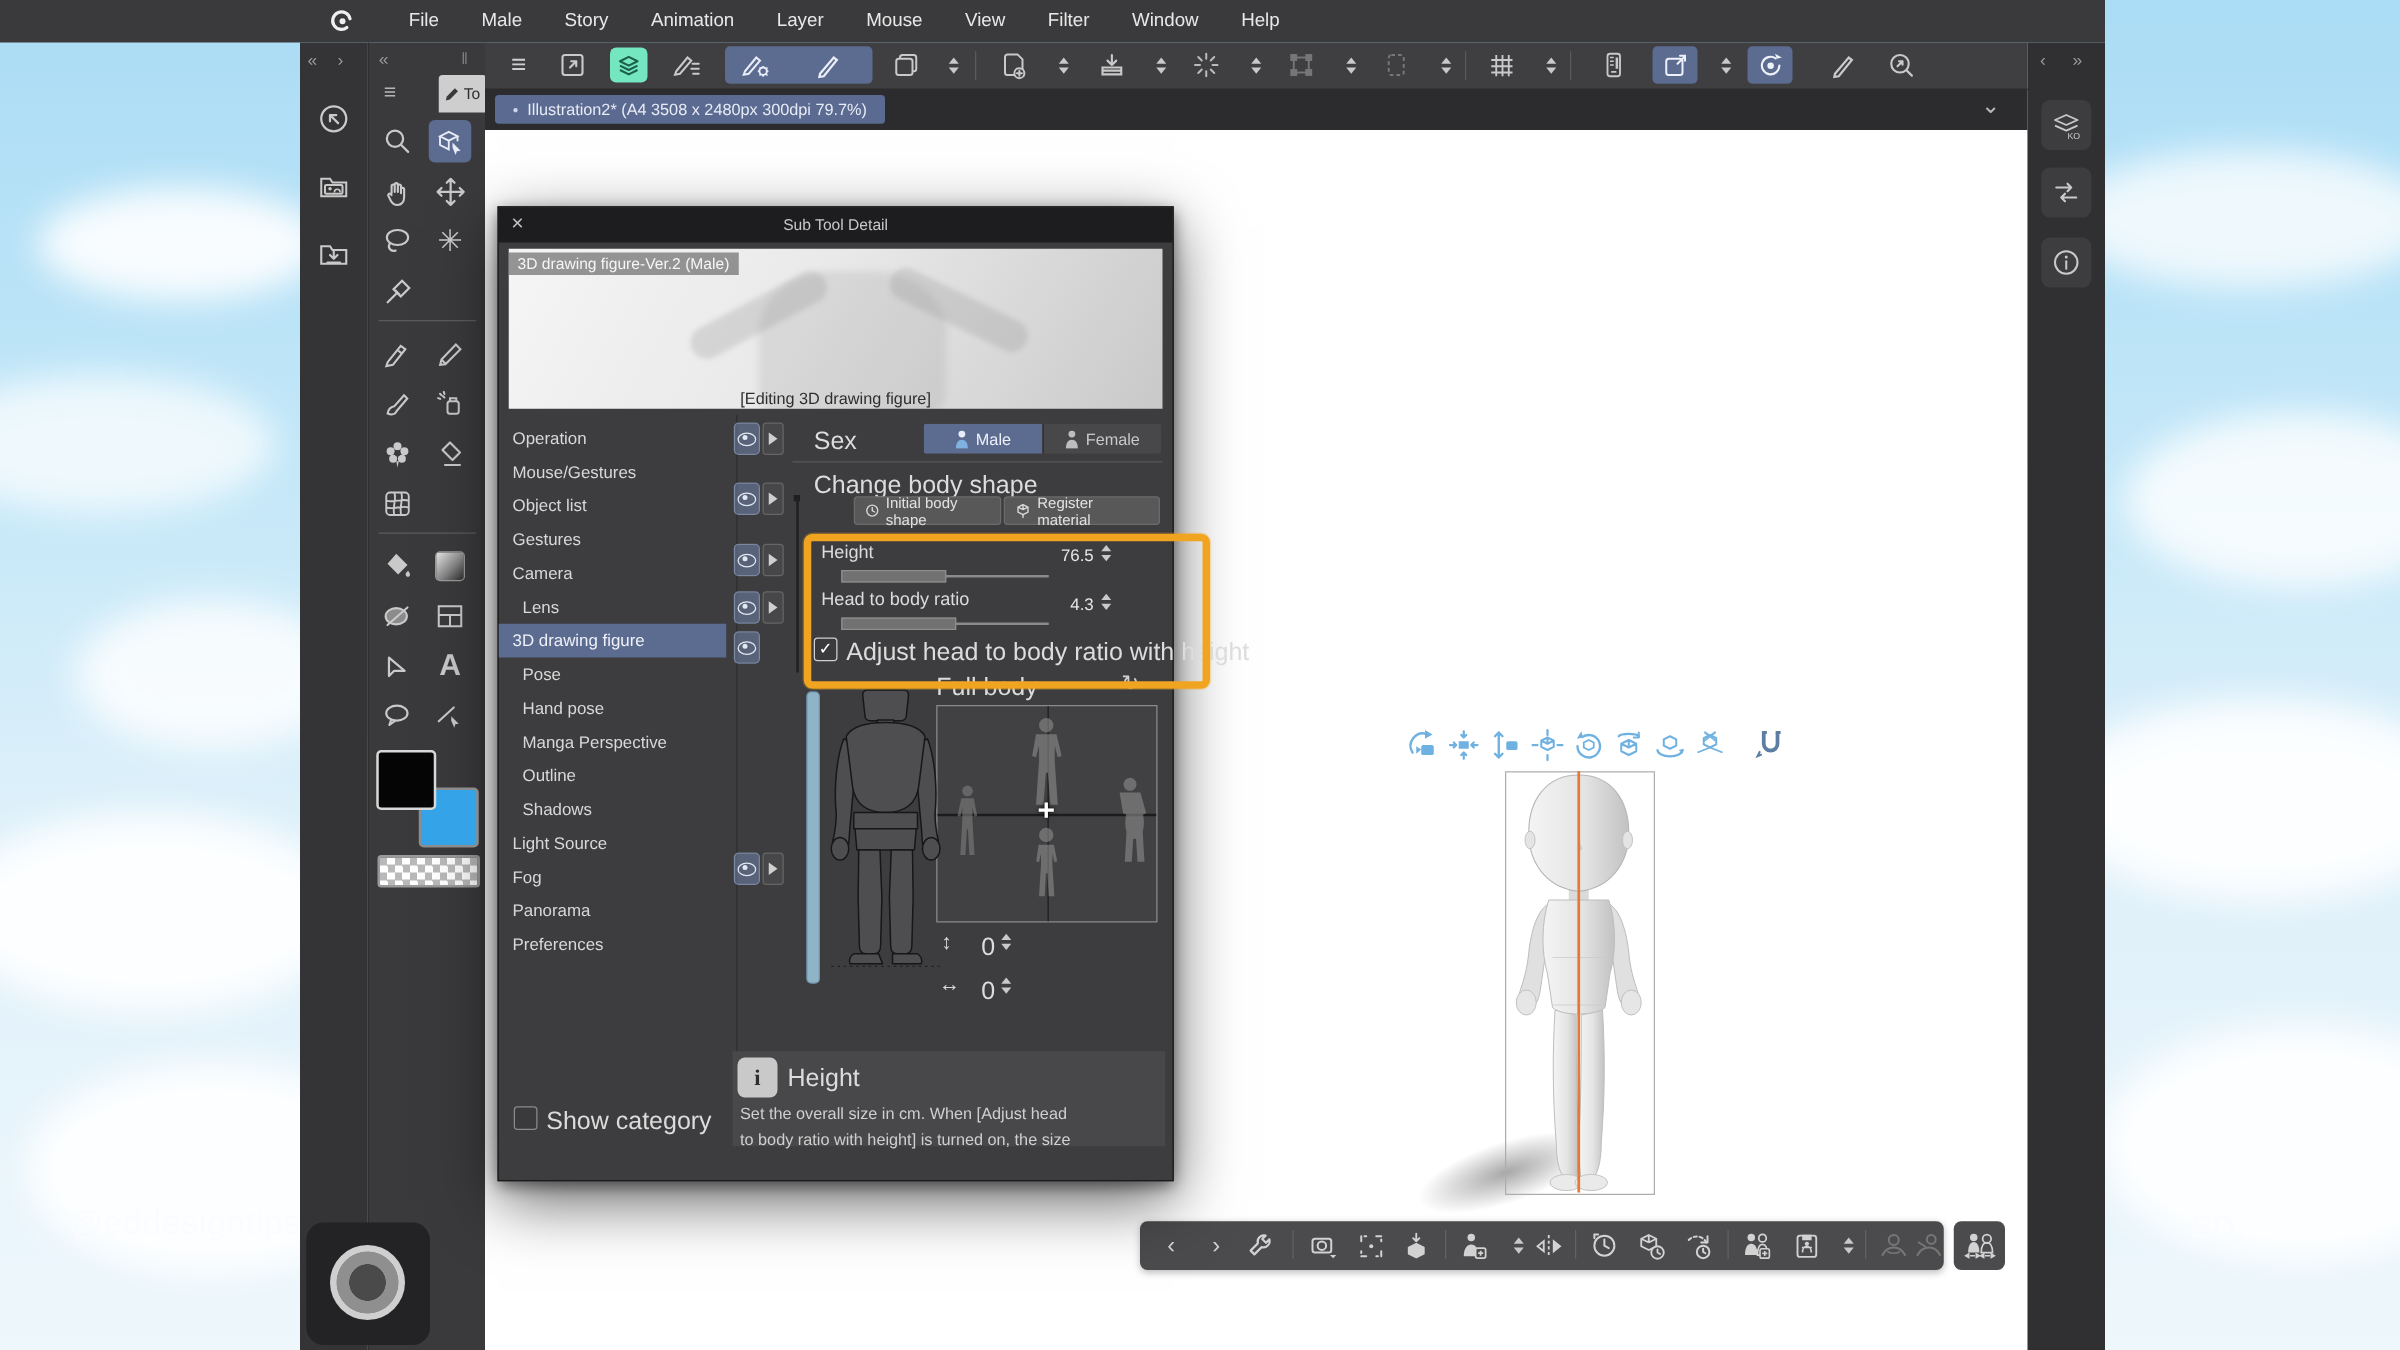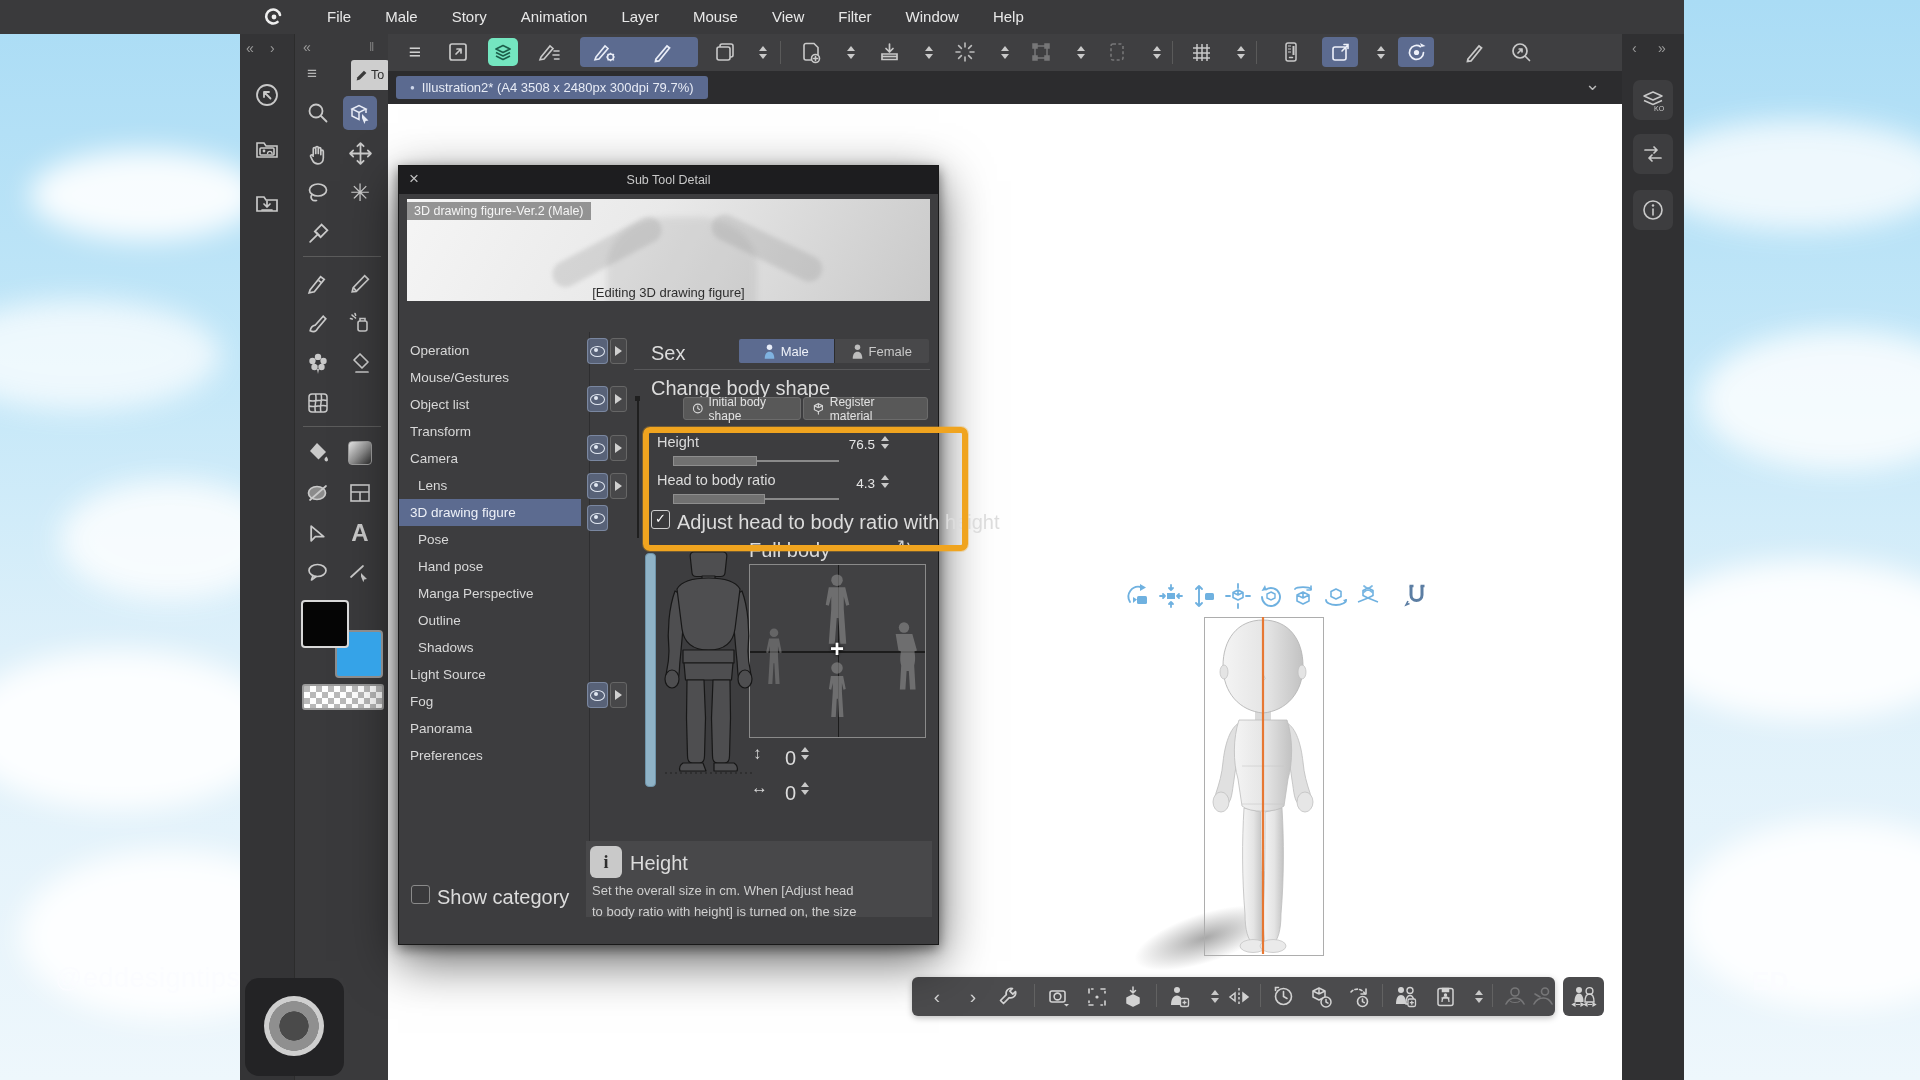--- a/index.html
+++ b/index.html
@@ -28,21 +28,21 @@
   .sq-btn{position:absolute;display:flex;align-items:center;justify-content:center;}
   .tool{width:34px;height:34px;display:flex;align-items:center;justify-content:center;border-radius:5px;}
   .tool svg{display:block;}
   #rightpanel{left:1622px;top:34px;width:62px;height:1046px;background:#303032;color:#c9c9c9;}
   .rp-btn{position:absolute;left:11px;width:40px;height:40px;background:#3d3d3f;border-radius:7px;display:flex;align-items:center;justify-content:center;}
   
   #dialog{left:398px;top:165px;width:539px;height:778px;background:#3d3d3f;border:1px solid #191919;
           box-shadow:0 16px 48px rgba(0,0,0,.6),0 4px 12px rgba(0,0,0,.5);color:#d6d6d6;}
   #dlg-title{left:0;top:0;width:100%;height:28px;background:#1d1d1f;display:flex;align-items:center;}
   #dlg-title .t{position:absolute;left:0;right:0;text-align:center;font-size:12.5px;color:#c8c8c8;}
-  #preview{left:8px;top:33px;width:523px;height:102px;background:linear-gradient(120deg,#f5f5f5 0%,#e9e9e9 45%,#c9c9c9 100%);overflow:hidden;}
+  #preview{left:8px;top:33px;width:523px;height:128px;background:linear-gradient(120deg,#f5f5f5 0%,#e9e9e9 45%,#c9c9c9 100%);overflow:hidden;}
   .chip{position:absolute;left:0;top:3px;background:rgba(130,130,130,.85);color:#f5f5f5;font-size:12.5px;padding:2px 7px;}
   .cap{position:absolute;left:0;right:0;bottom:1px;text-align:center;color:#2e2e2e;font-size:13px;}
   .cat-row{position:absolute;left:0;width:182px;height:27px;line-height:27px;font-size:13.5px;color:#d8d8d8;padding-left:11px;box-sizing:border-box;}
   .cat-ind{padding-left:19px;}
   .cat-sel{background:#5c6b90;color:#eef1f8;}
   .eyebtn{position:absolute;width:19px;height:24px;background:rgba(112,130,168,.55);border:1px solid rgba(165,180,210,.45);border-radius:4px;display:flex;align-items:center;justify-content:center;}
   .eye{width:13px;height:9px;border:1.5px solid #e2e8f2;border-radius:50%;position:relative;}
   .eye::after{content:"";position:absolute;left:3px;top:1.2px;width:4px;height:4px;background:#e2e8f2;border-radius:50%;}
   .playbtn{position:absolute;width:15px;height:24px;background:#474749;border:1px solid #666;border-radius:3px;display:flex;align-items:center;justify-content:center;}
   .tri{width:0;height:0;border-top:5px solid transparent;border-bottom:5px solid transparent;border-left:7px solid #cfcfcf;}
@@ -686,21 +686,21 @@
     <div class="abs" style="left:200px;top:18px;width:150px;height:120px;background:#9d9d9d;opacity:.22;border-radius:40% 40% 20% 20%;filter:blur(3px);"></div>
     <div class="abs" style="left:140px;top:40px;width:120px;height:26px;background:#8f8f8f;opacity:.25;border-radius:14px;transform:rotate(-28deg);filter:blur(2px);"></div>
     <div class="abs" style="left:300px;top:36px;width:120px;height:26px;background:#8f8f8f;opacity:.25;border-radius:14px;transform:rotate(26deg);filter:blur(2px);"></div>
     <span class="chip">3D drawing figure-Ver.2 (Male)</span>
     <span class="cap">[Editing 3D drawing figure]</span>
   </div>
 
   <div class="cat-row" style="top:171px;">Operation</div>
   <div class="cat-row" style="top:198px;">Mouse/Gestures</div>
   <div class="cat-row" style="top:225px;">Object list</div>
-  <div class="cat-row" style="top:252px;">Transform</div>
+  <div class="cat-row" style="top:252px;">Gestures</div>
   <div class="cat-row" style="top:279px;">Camera</div>
   <div class="cat-row cat-ind" style="top:306px;">Lens</div>
   <div class="cat-row cat-sel" style="top:333px;">3D drawing figure</div>
   <div class="cat-row cat-ind" style="top:360px;">Pose</div>
   <div class="cat-row cat-ind" style="top:387px;">Hand pose</div>
   <div class="cat-row cat-ind" style="top:414px;">Manga Perspective</div>
   <div class="cat-row cat-ind" style="top:441px;">Outline</div>
   <div class="cat-row cat-ind" style="top:468px;">Shadows</div>
   <div class="cat-row" style="top:495px;">Light Source</div>
   <div class="cat-row" style="top:522px;">Fog</div>

